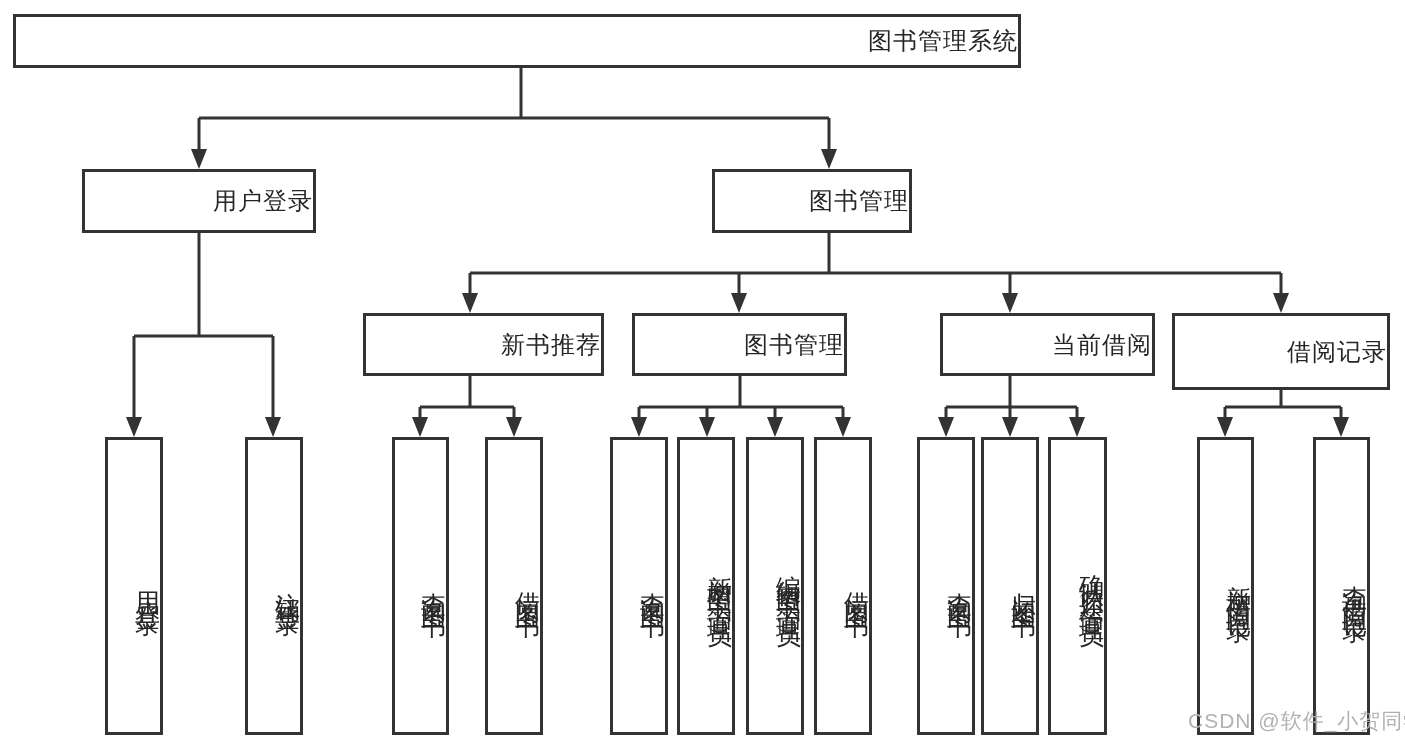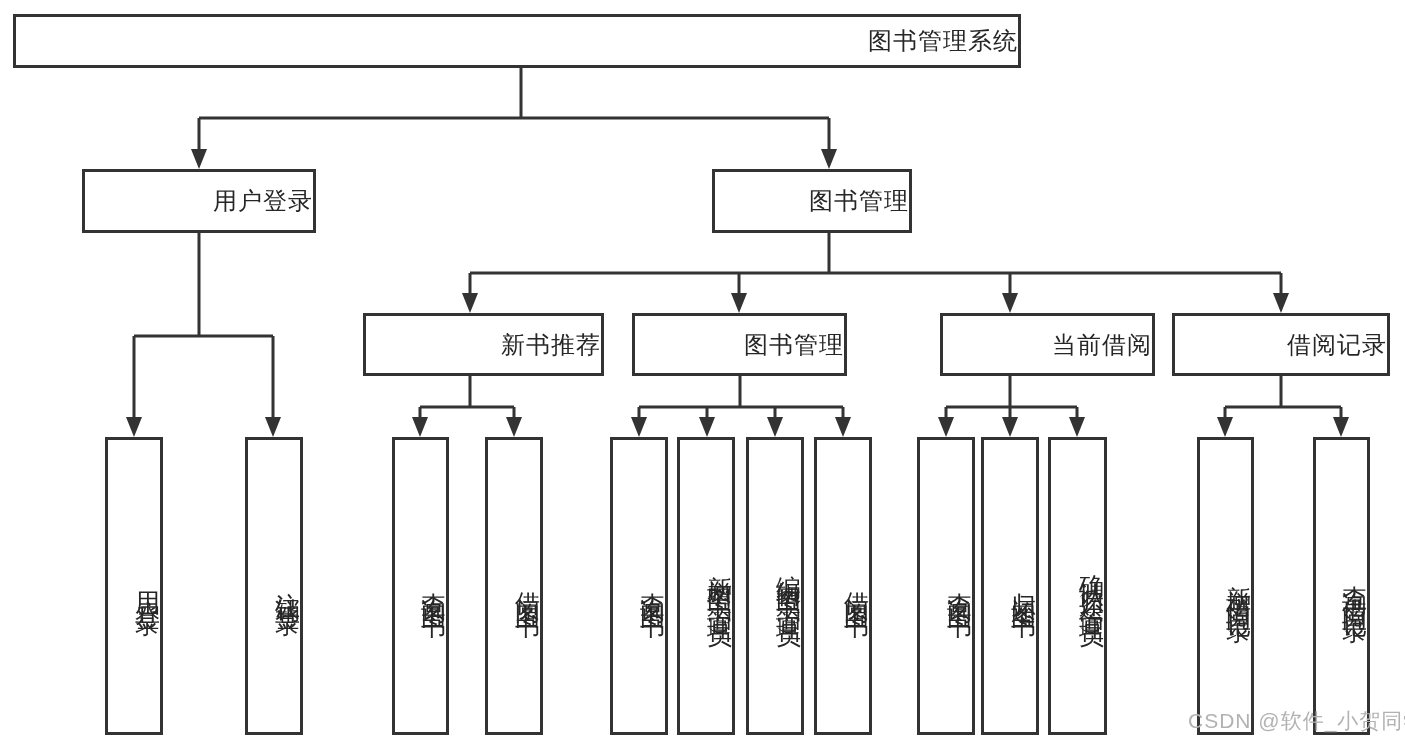--- a/index.html
+++ b/index.html
@@ -125,21 +125,21 @@
 
   <div class="box" style="left:363px; top:313px; width:241px; height:63px;">
     <span class="h-label">新书推荐</span>
   </div>
   <div class="box" style="left:632px; top:313px; width:215px; height:63px;">
     <span class="h-label">图书管理</span>
   </div>
   <div class="box" style="left:940px; top:313px; width:215px; height:63px;">
     <span class="h-label">当前借阅</span>
   </div>
-  <div class="box" style="left:1172px; top:313px; width:218px; height:63px;">
+  <div class="box" style="left:1172px; top:313px; width:218px; height:77px;">
     <span class="h-label">借阅记录</span>
   </div>
 
   <div class="box" style="left:105px; top:437px; width:58px; height:298px;">
     <span class="v-label">用户登录</span>
   </div>
   <div class="box" style="left:245px; top:437px; width:58px; height:298px;">
     <span class="v-label">注销登录</span>
   </div>
 

